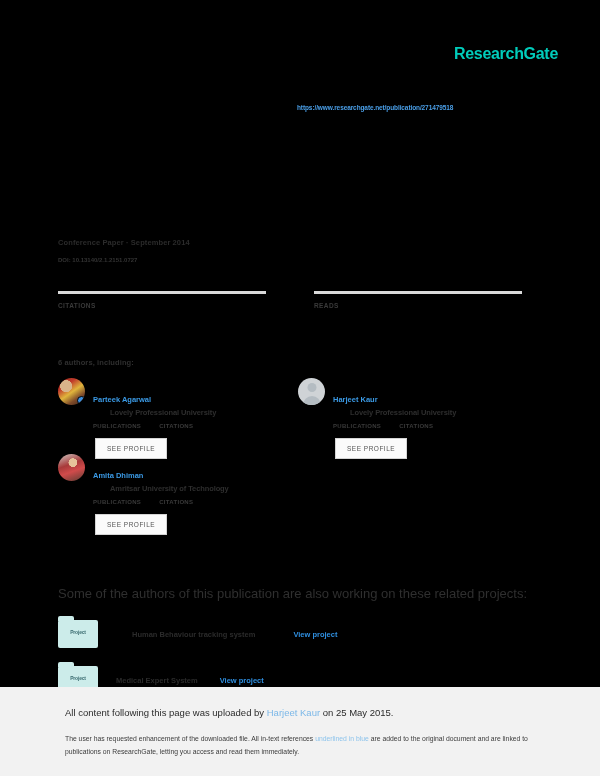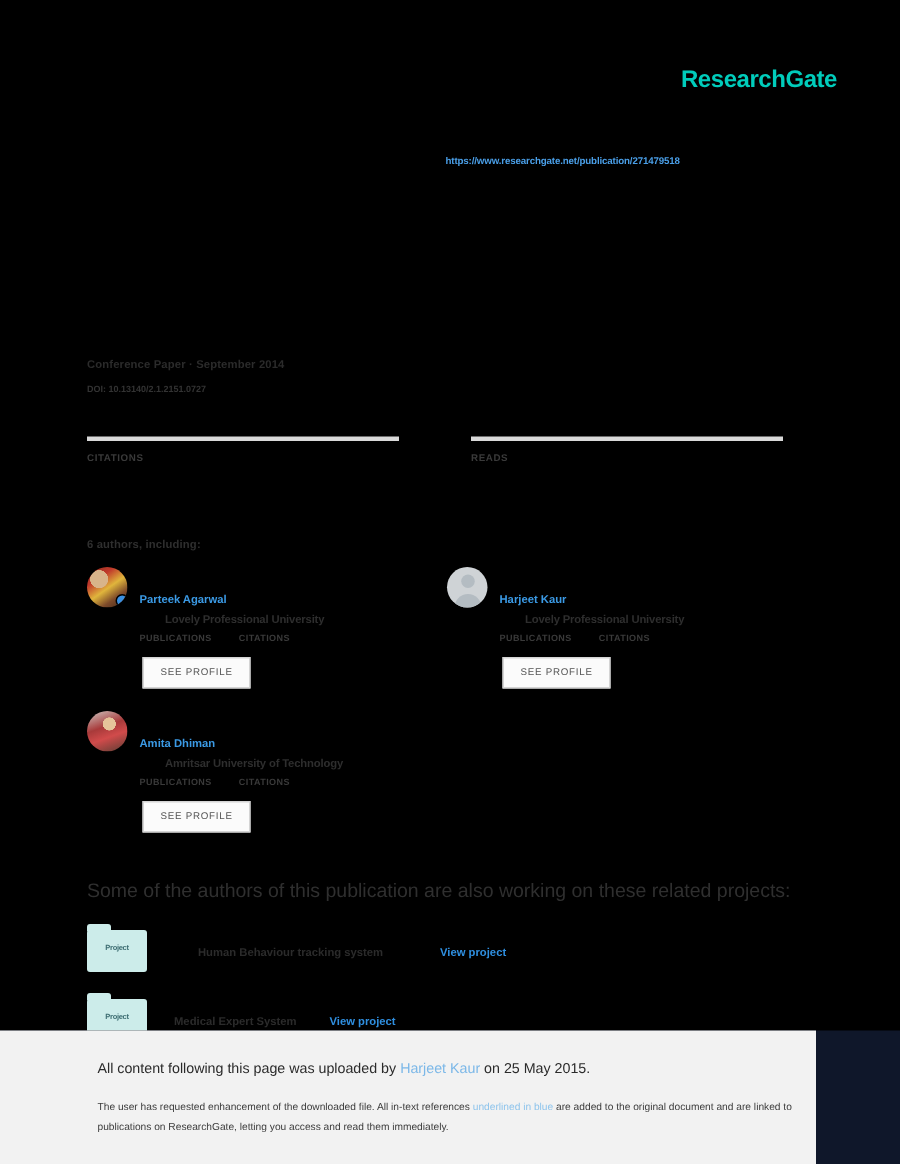--- a/index.html
+++ b/index.html
@@ -14,21 +14,21 @@
     overflow: hidden;
     position: relative;
   }
 
   
   .page {
     position: absolute;
     left: 0; top: 0;
     width: 600px;
     height: 776px;
-    background: #0f172a;
+    background: #f0abfc;
   }
   .dark-panel {
     position: absolute;
     left: 0; top: 0;
     width: 600px;
     height: 687px;
     background: #000000;
     overflow: hidden;
   }
 
@@ -118,21 +118,21 @@
     left: 58px;
     top: 378px;
     width: 470px;
   }
   .author-card {
     position: absolute;
     width: 215px;
   }
   .ac-0 { left: 0px;   top: 0px;  }
   .ac-1 { left: 240px; top: 0px;  }
-  .ac-2 { left: 0px;   top: 96px; }
+  .ac-2 { left: 0px;   top: 76px; }
 
   .author-row {
     display: flex;
     gap: 8px;
   }
   .avatar {
     width: 27px;
     height: 27px;
     border-radius: 50%;
     flex: 0 0 27px;
@@ -292,21 +292,21 @@
     letter-spacing: 0px;
     white-space: nowrap;
     margin-left: 4px;
   }
 
   
   .footer {
     position: absolute;
     left: 0;
     top: 687px;
-    width: 544px;
+    width: 600px;
     height: 89px;
     background: #f2f2f2;
   }
   .footer-main {
     position: absolute;
     left: 65px;
     top: 20px;
     font-size: 9.5px;
     color: #2b2b2b;
     letter-spacing: 0px;

